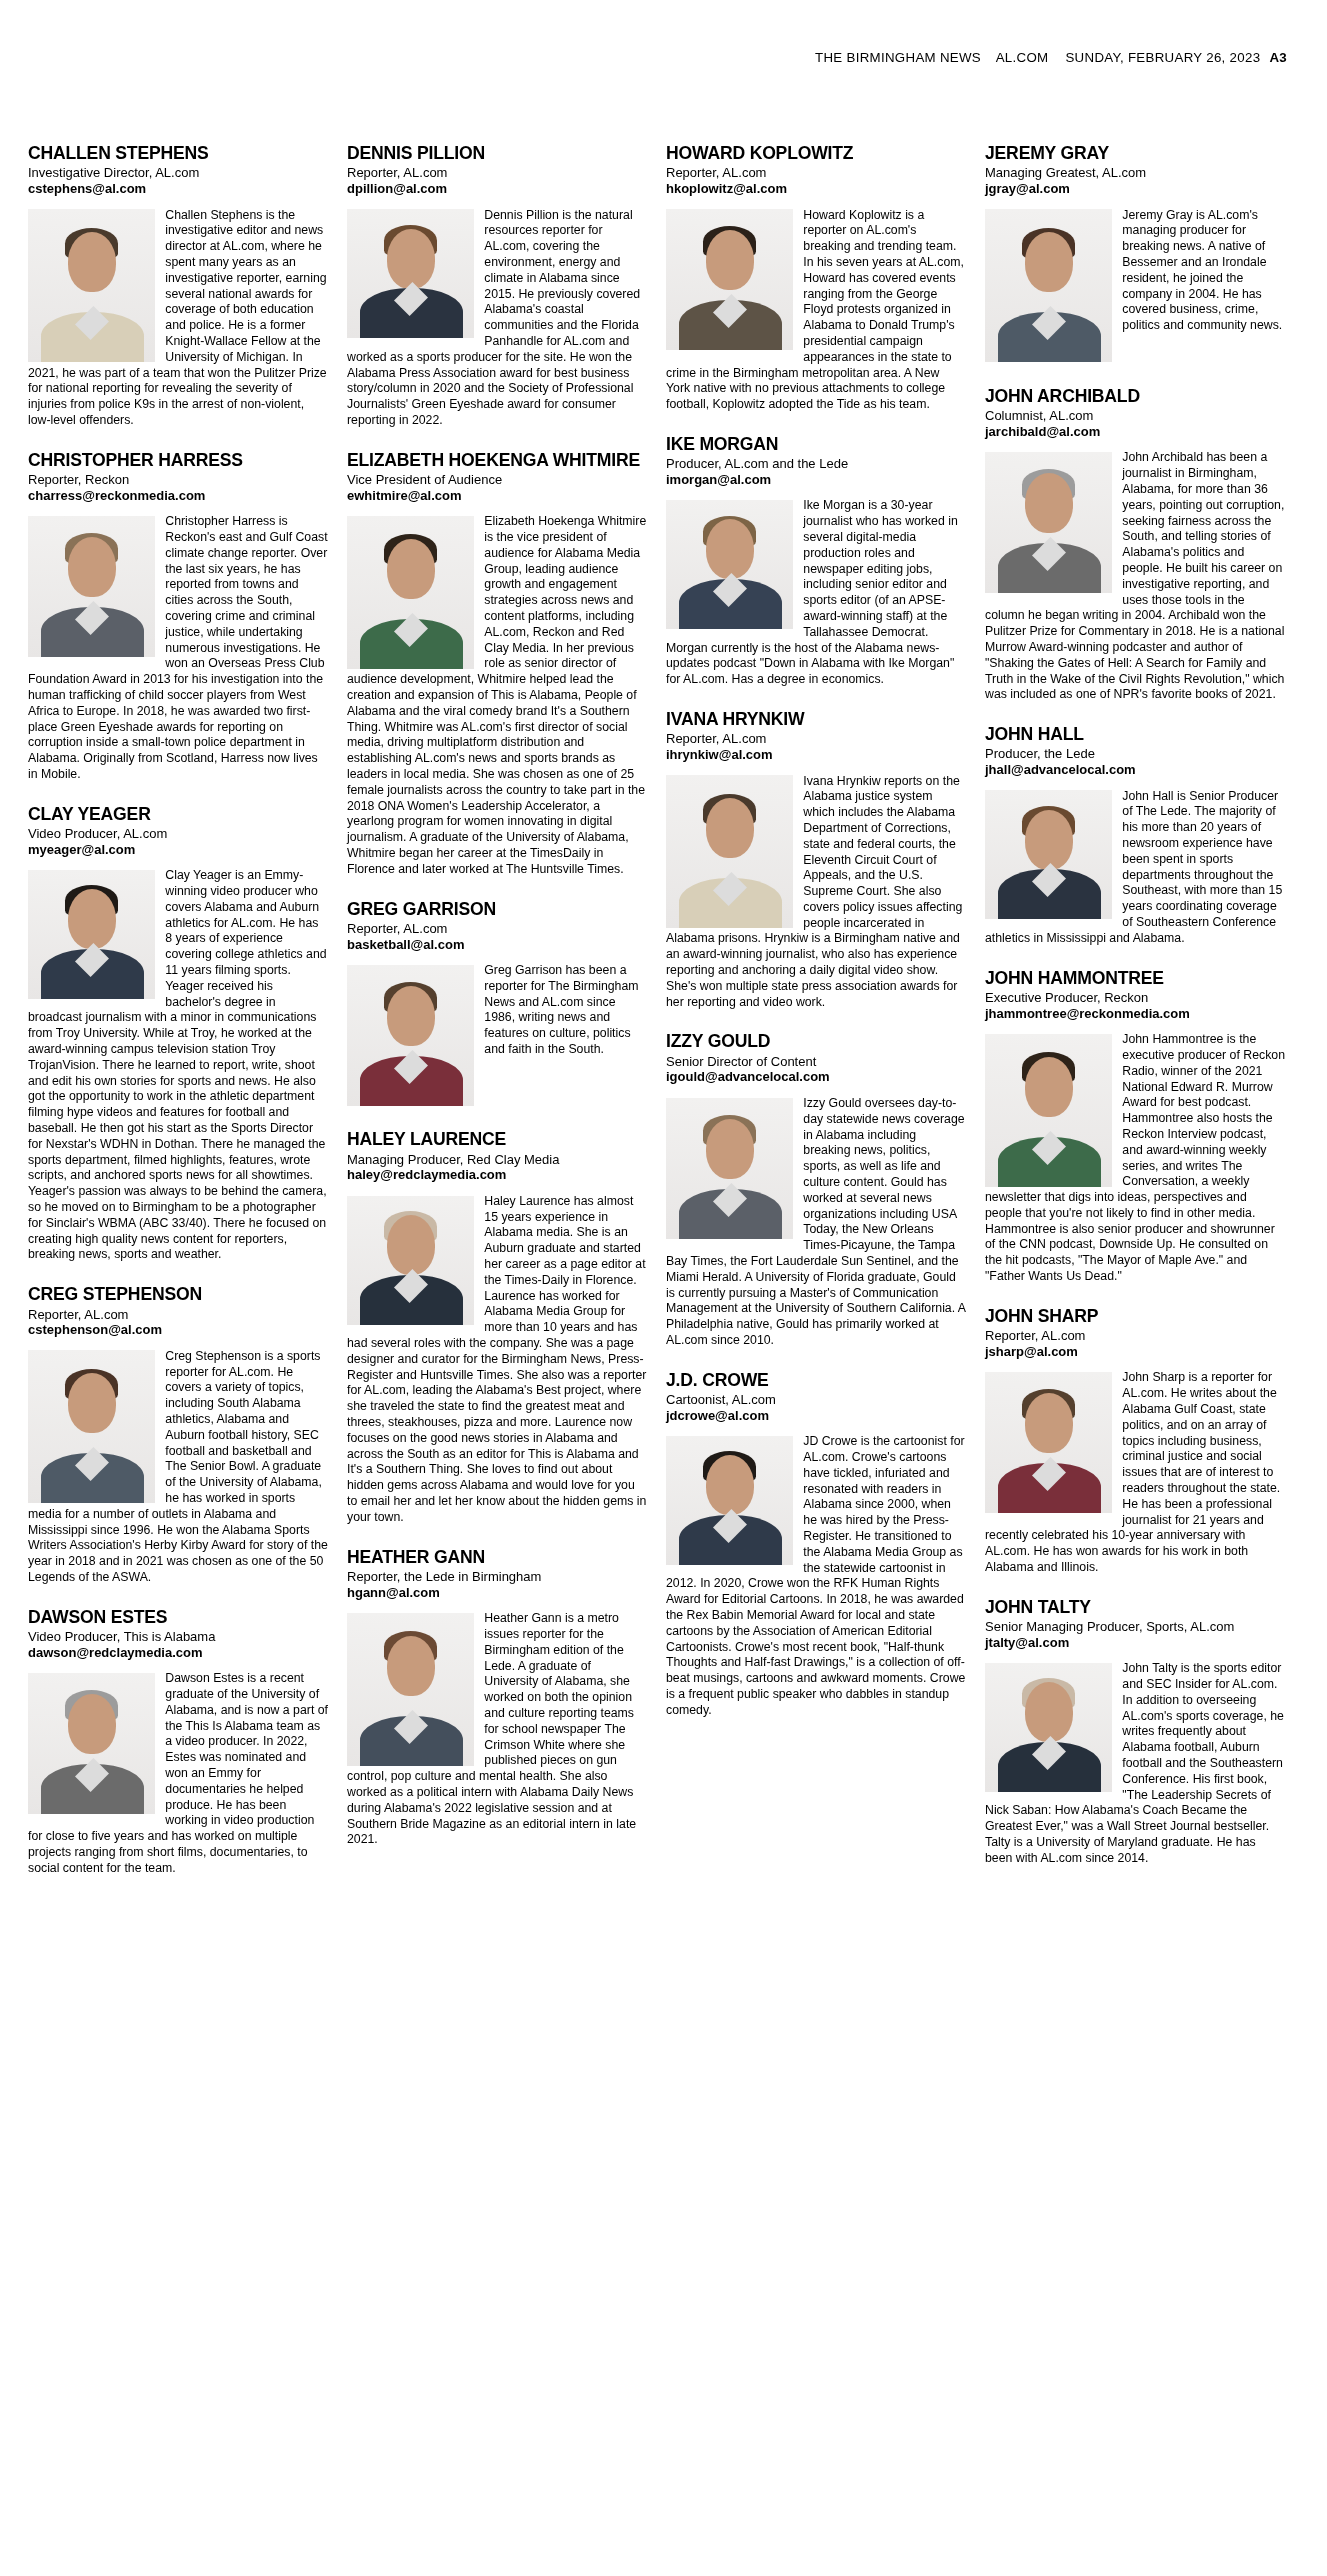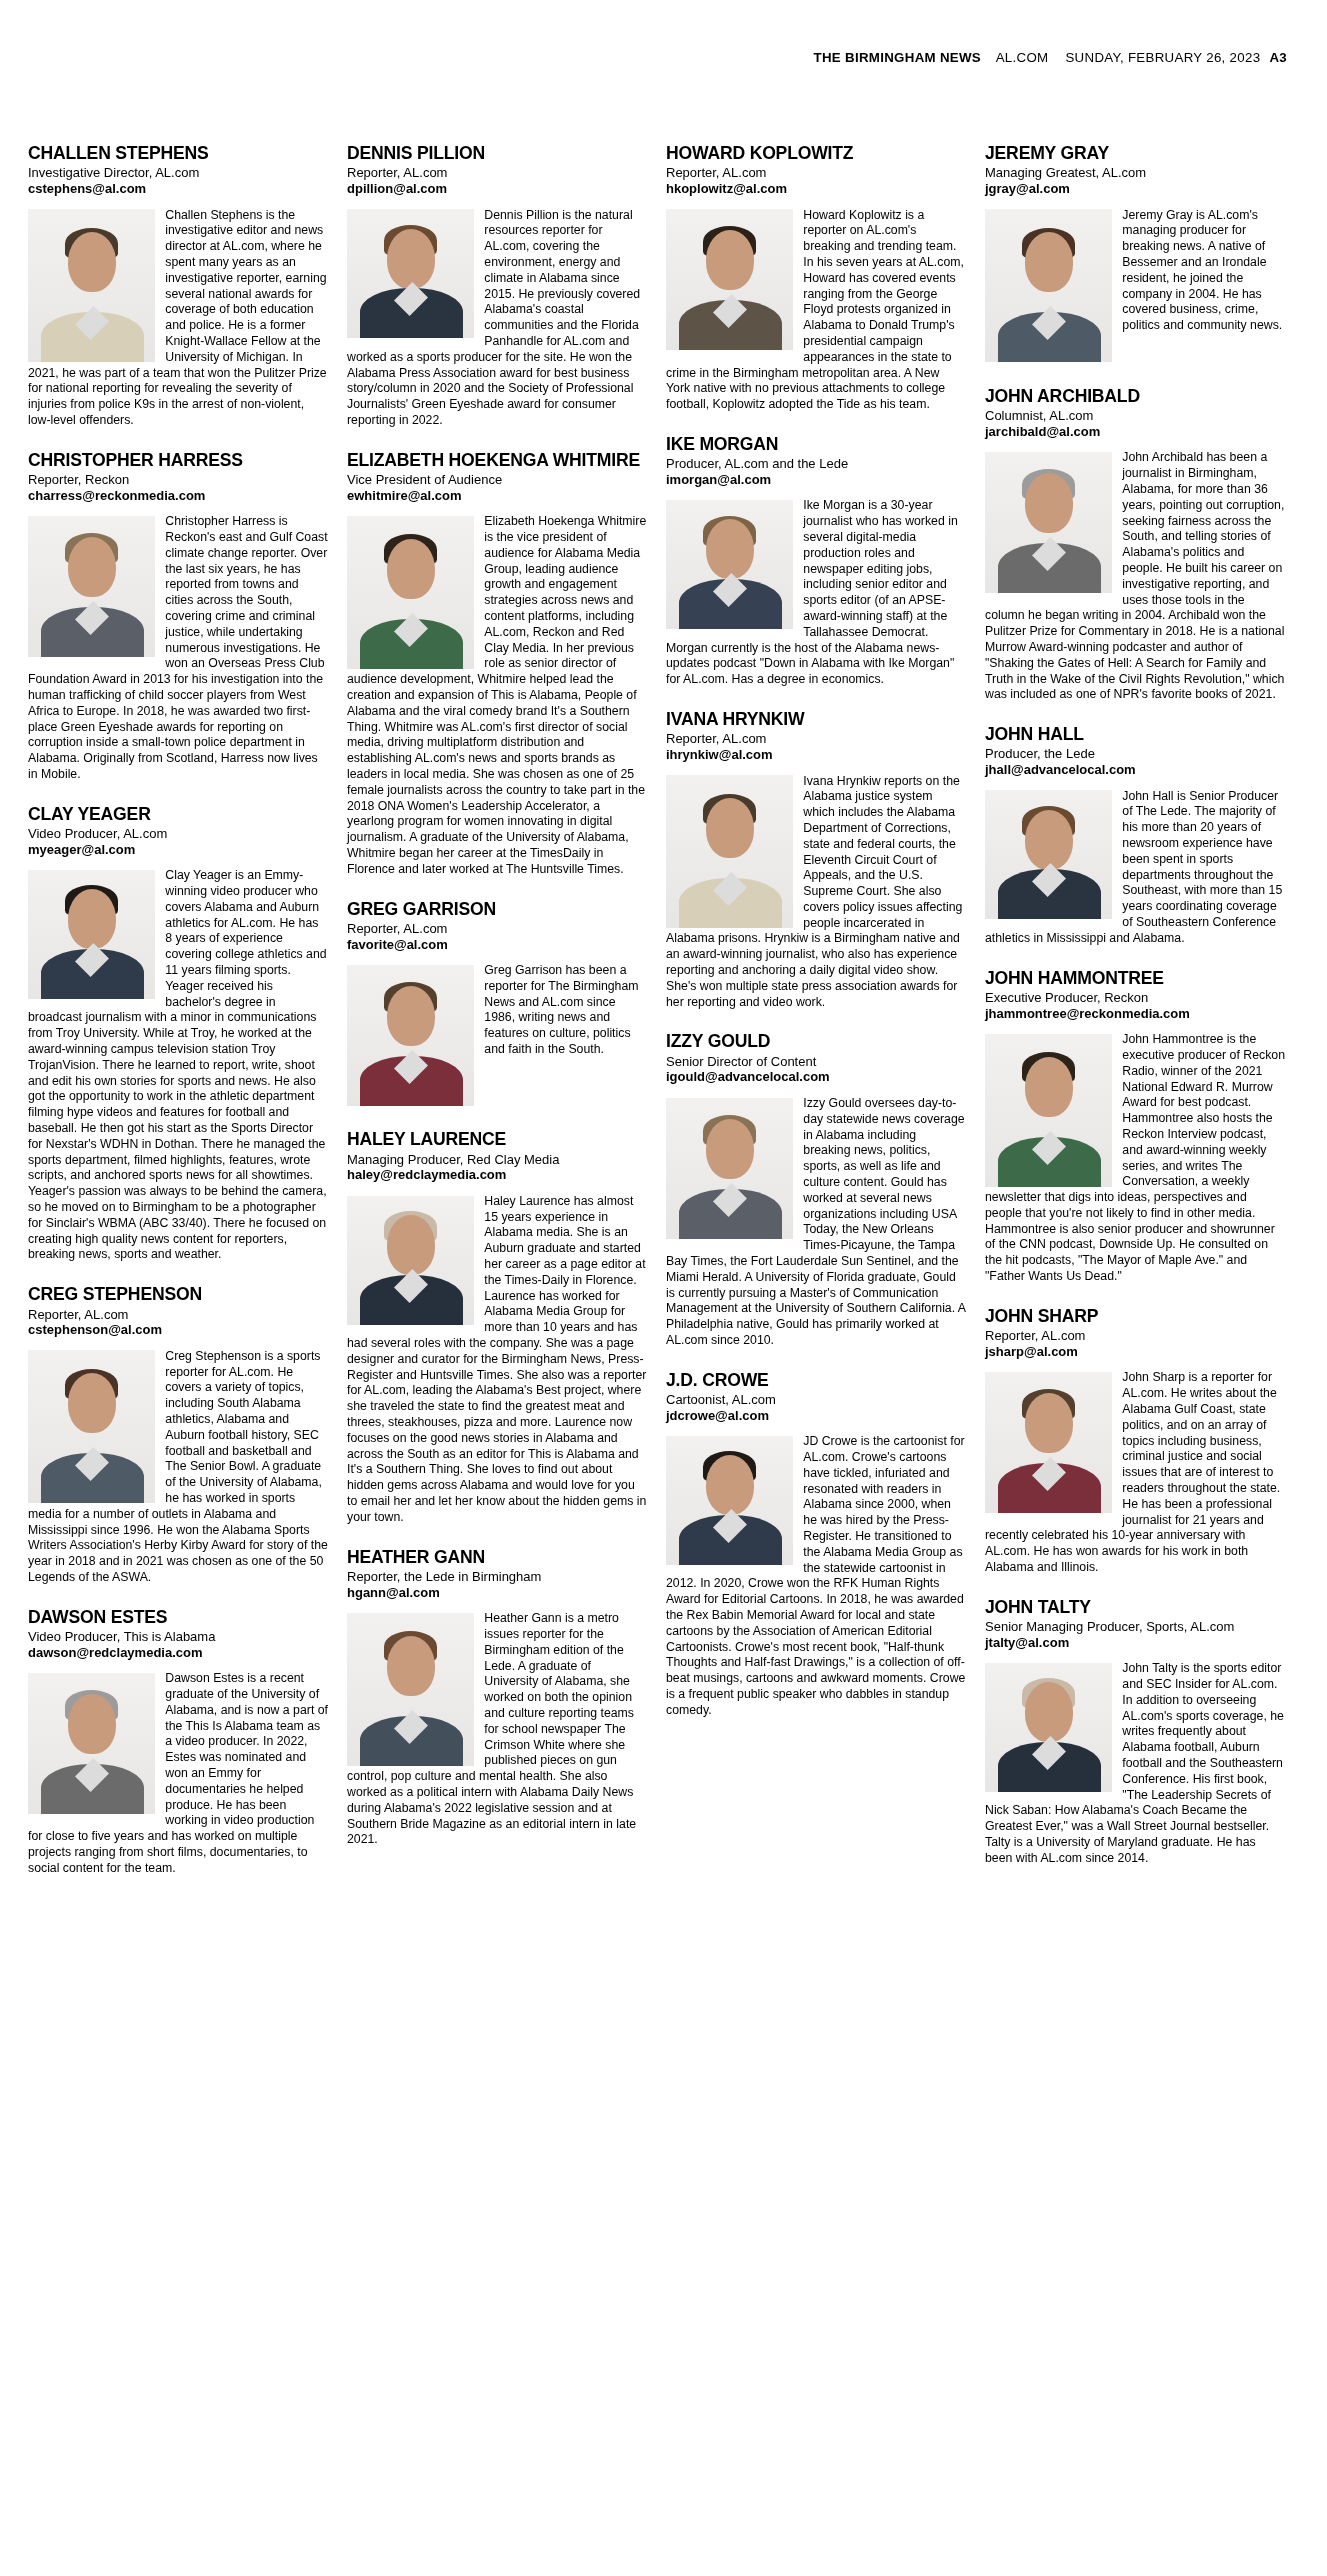--- a/index.html
+++ b/index.html
@@ -26,21 +26,21 @@
     justify-content: flex-end;
     align-items: baseline;
     gap: 0;
   }
   .masthead span {
     font-size: 13.3px;
     letter-spacing: 0.3px;
     white-space: nowrap;
     font-family: "Liberation Sans", sans-serif;
   }
-  .mh-paper { font-weight: 700; }
+  .mh-paper { font-weight: 400; }
   .mh-site  { font-weight: 400; margin-left: 14.6px; }
   .mh-date  { font-weight: 400; margin-left: 17px; }
   .mh-page  { font-weight: 700; margin-left: 9px; font-size: 13.7px; }
 
   
   .columns {
     position: absolute;
     top: 144px;
     left: 28px;
     width: 1271px;
@@ -248,21 +248,21 @@
             <span class="bg"></span>
             <span class="hair"></span>
             <span class="head"></span>
             <span class="body"></span>
             <span class="collar"></span>
           </span><span>Elizabeth Hoekenga Whitmire is the vice president of audience for Alabama Media Group, leading audience growth and engagement strategies across news and content platforms, including AL.com, Reckon and Red Clay Media. In her previous role as senior director of audience development, Whitmire helped lead the creation and expansion of This is Alabama, People of Alabama and the viral comedy brand It's a Southern Thing. Whitmire was AL.com's first director of social media, driving multiplatform distribution and establishing AL.com's news and sports brands as leaders in local media. She was chosen as one of 25 female journalists across the country to take part in the 2018 ONA Women's Leadership Accelerator, a yearlong program for women innovating in digital journalism. A graduate of the University of Alabama, Whitmire began her career at the TimesDaily in Florence and later worked at The Huntsville Times.</span></p>
       </div>
       <div class="entry">
         <div class="entry-name">GREG GARRISON</div>
         <div class="entry-title">Reporter, AL.com</div>
-        <div class="entry-email">favorite@al.com</div>
+        <div class="entry-email">basketball@al.com</div>
         <p class="entry-body"><span class="portrait p-h">
             <span class="bg"></span>
             <span class="hair"></span>
             <span class="head"></span>
             <span class="body"></span>
             <span class="collar"></span>
           </span><span>Greg Garrison has been a reporter for The Birmingham News and AL.com since 1986, writing news and features on culture, politics and faith in the South.</span></p>
       </div>
       <div class="entry">
         <div class="entry-name">HALEY LAURENCE</div>

